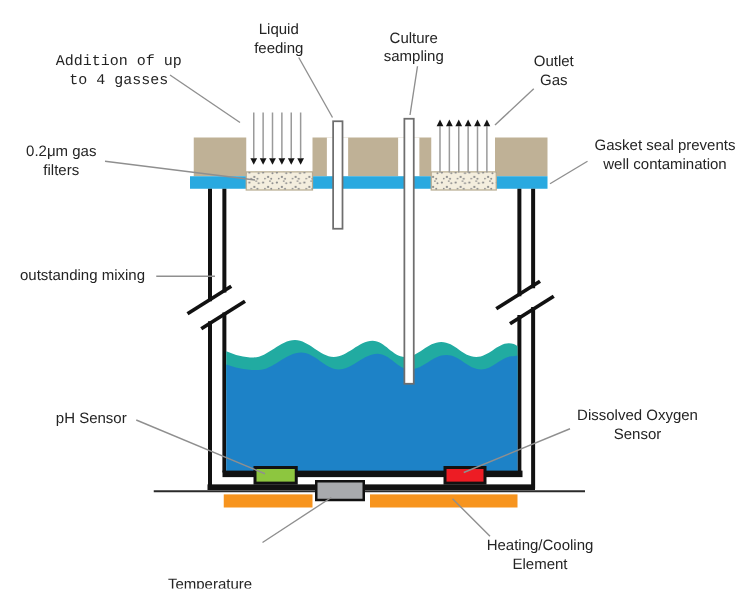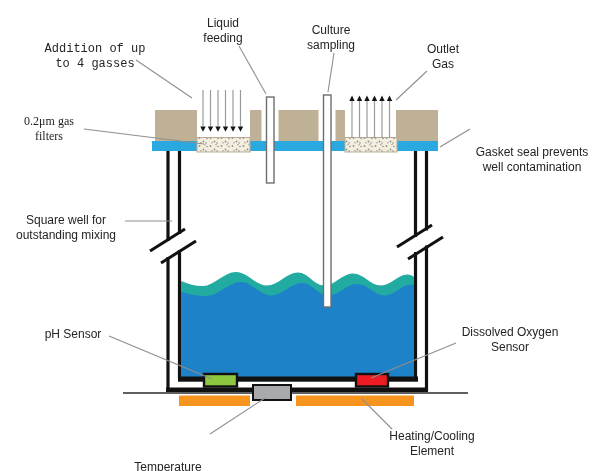--- a/index.html
+++ b/index.html
@@ -149,30 +149,29 @@
     <span>feeding</span>
   </div>
   <div class="lbl" style="left:331px;top:23px;">
     <span>Culture</span>
     <span>sampling</span>
   </div>
   <div class="lbl" style="left:443px;top:42px;">
     <span>Outlet</span>
     <span>Gas</span>
   </div>
-  <div class="lbl" style="left:49px;top:114px;font-family:Liberation Serif, serif;">
+  <div class="lbl" style="left:49px;top:114px;">
     <span>0.2μm gas</span>
     <span>filters</span>
   </div>
-  <div class="lbl" style="left:532px;top:109px;margin-top:36px;">
+  <div class="lbl" style="left:532px;top:109px;">
     <span>Gasket seal prevents</span>
     <span>well contamination</span>
   </div>
   <div class="lbl" style="left:66px;top:213px;">
-    <span>Square well for</span>
     <span>outstanding mixing</span>
   </div>
   <div class="lbl" style="left:73px;top:327px;">
     <span>pH Sensor</span>
   </div>
   <div class="lbl" style="left:510px;top:325px;">
     <span>Dissolved Oxygen</span>
     <span>Sensor</span>
   </div>
   <div class="lbl" style="left:168px;top:432px;margin-top:28px;">

